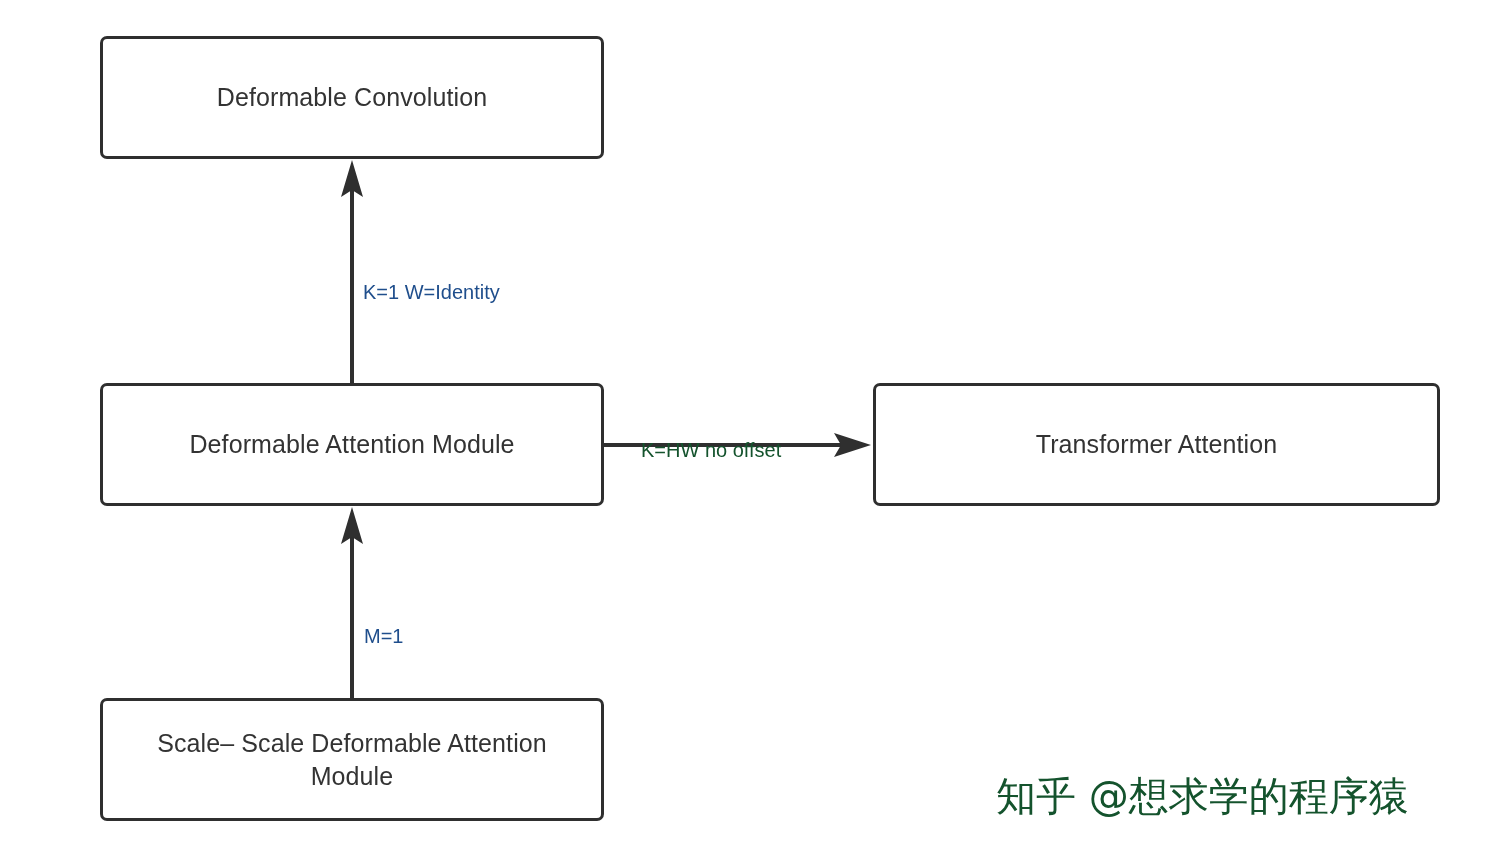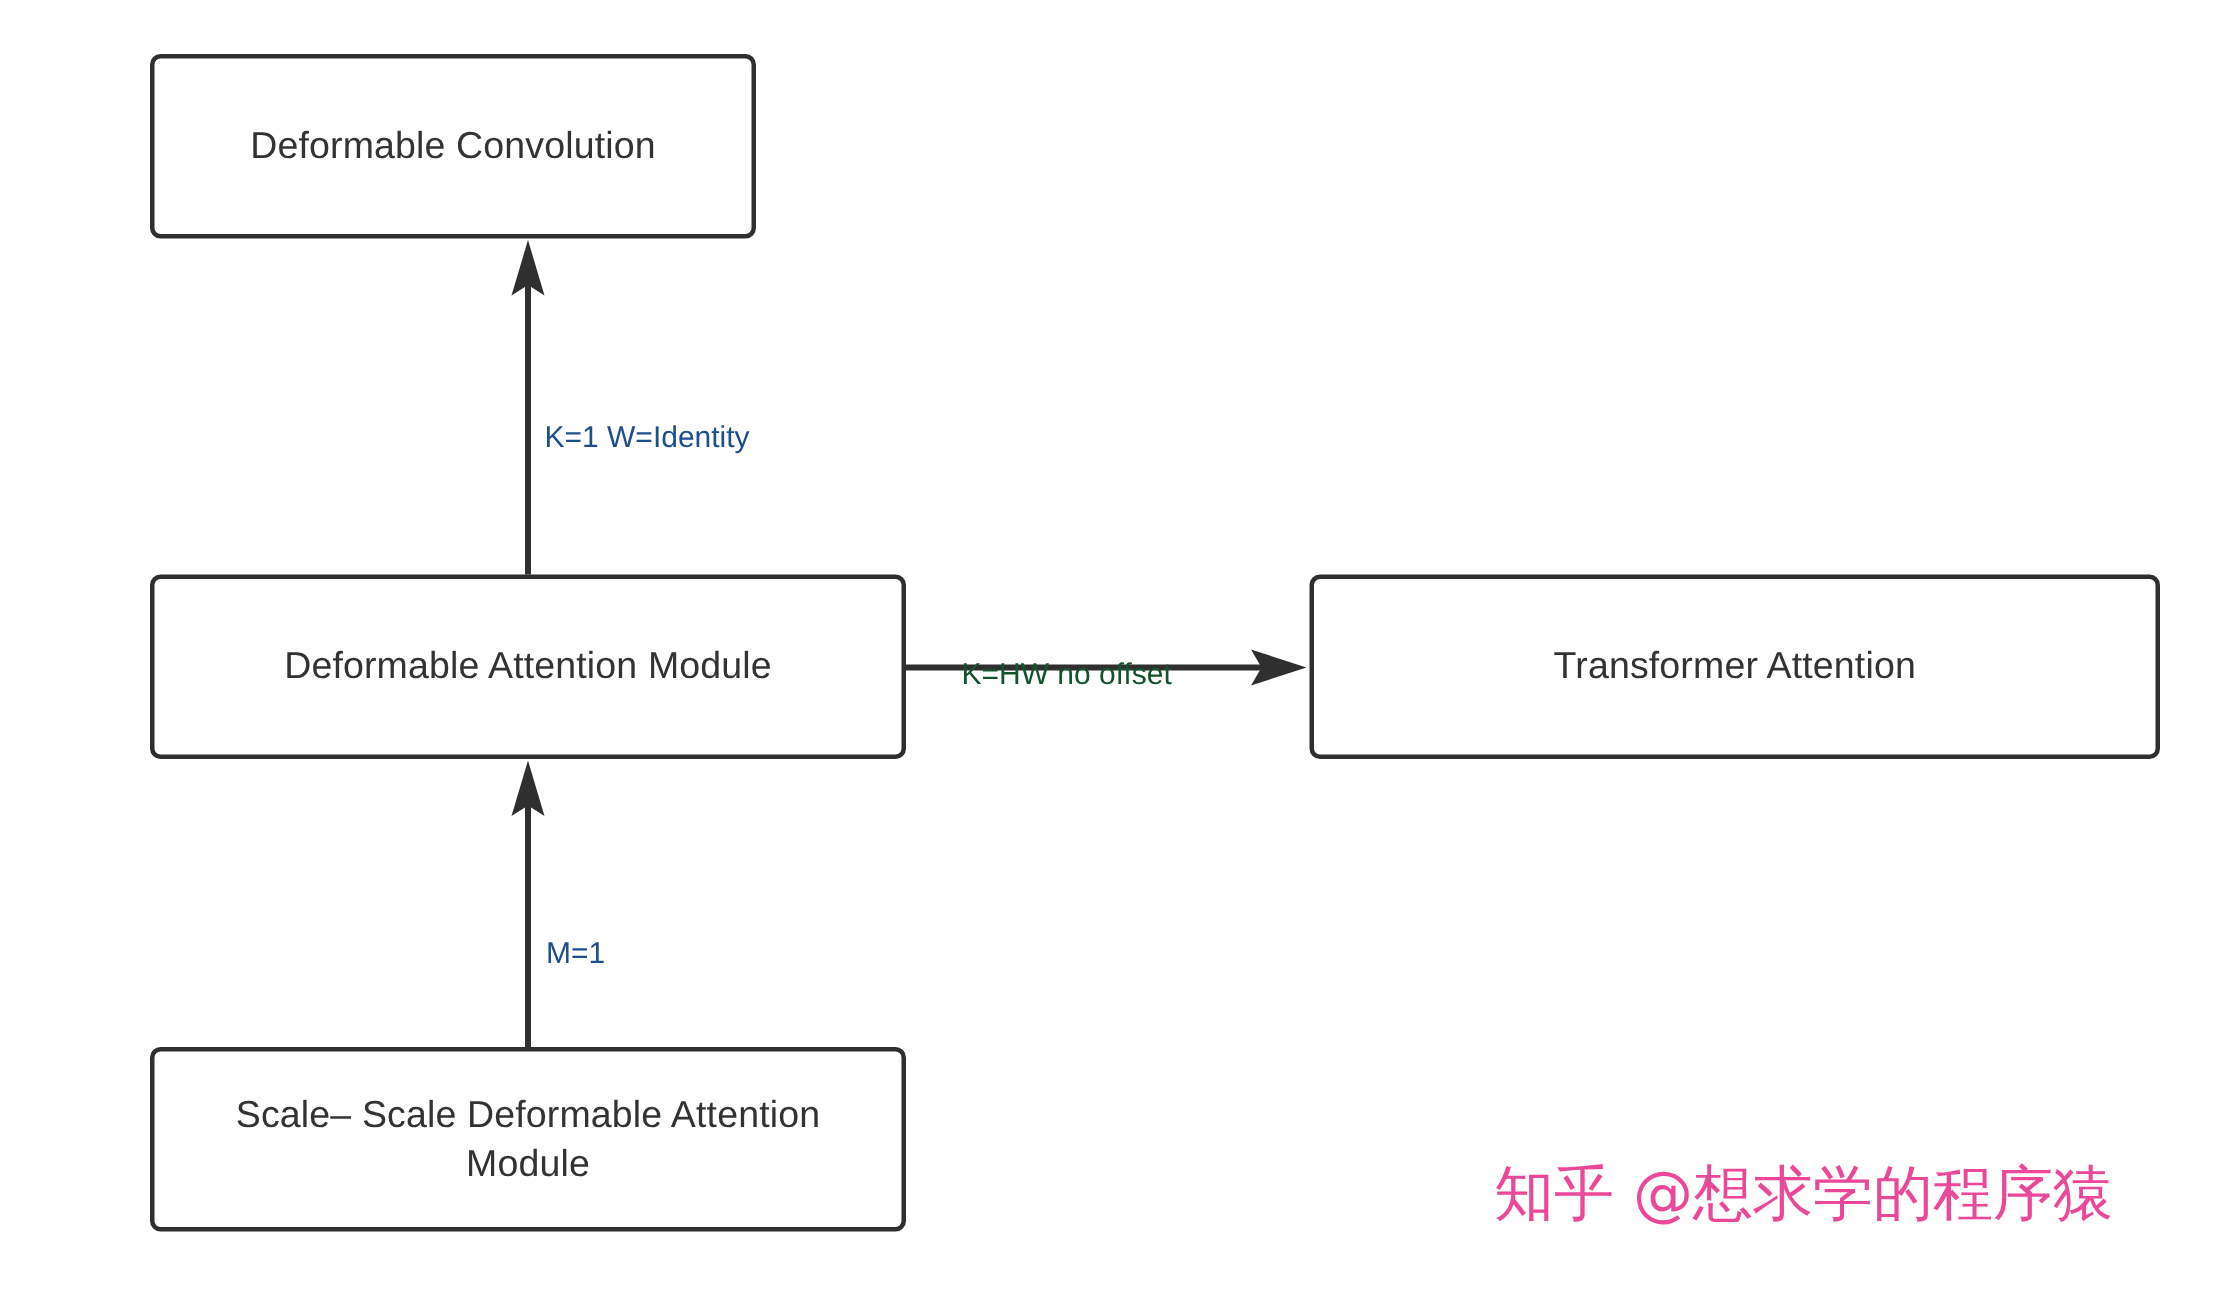--- a/index.html
+++ b/index.html
@@ -43,21 +43,21 @@
     letter-spacing: 0.1px;
     font-weight: 400;
     padding: 0 14px;
     white-space: pre-line;
   }
 
   
   #node-deformable-convolution {
     left: 100px;
     top: 36px;
-    width: 404px;
+    width: 504px;
     height: 123px;
   }
   #node-deformable-attention-module {
     left: 100px;
     top: 383px;
     width: 504px;
     height: 123px;
   }
   #node-transformer-attention {
     left: 873px;
@@ -90,21 +90,21 @@
   #edge-label-khw-no-offset {
     left: 641px;
     top: 436px;
     color: #14532d;
   }
 
   #watermark {
     position: absolute;
     left: 996px;
     top: 772px;
-    color: #ec4899;
+    color: #14532d;
     font-size: 40px;
     line-height: 48px;
     white-space: nowrap;
     font-family: "DejaVu Sans", "Liberation Sans", sans-serif;
     user-select: none;
   }
 </style>
 </head>
 <body>
 

